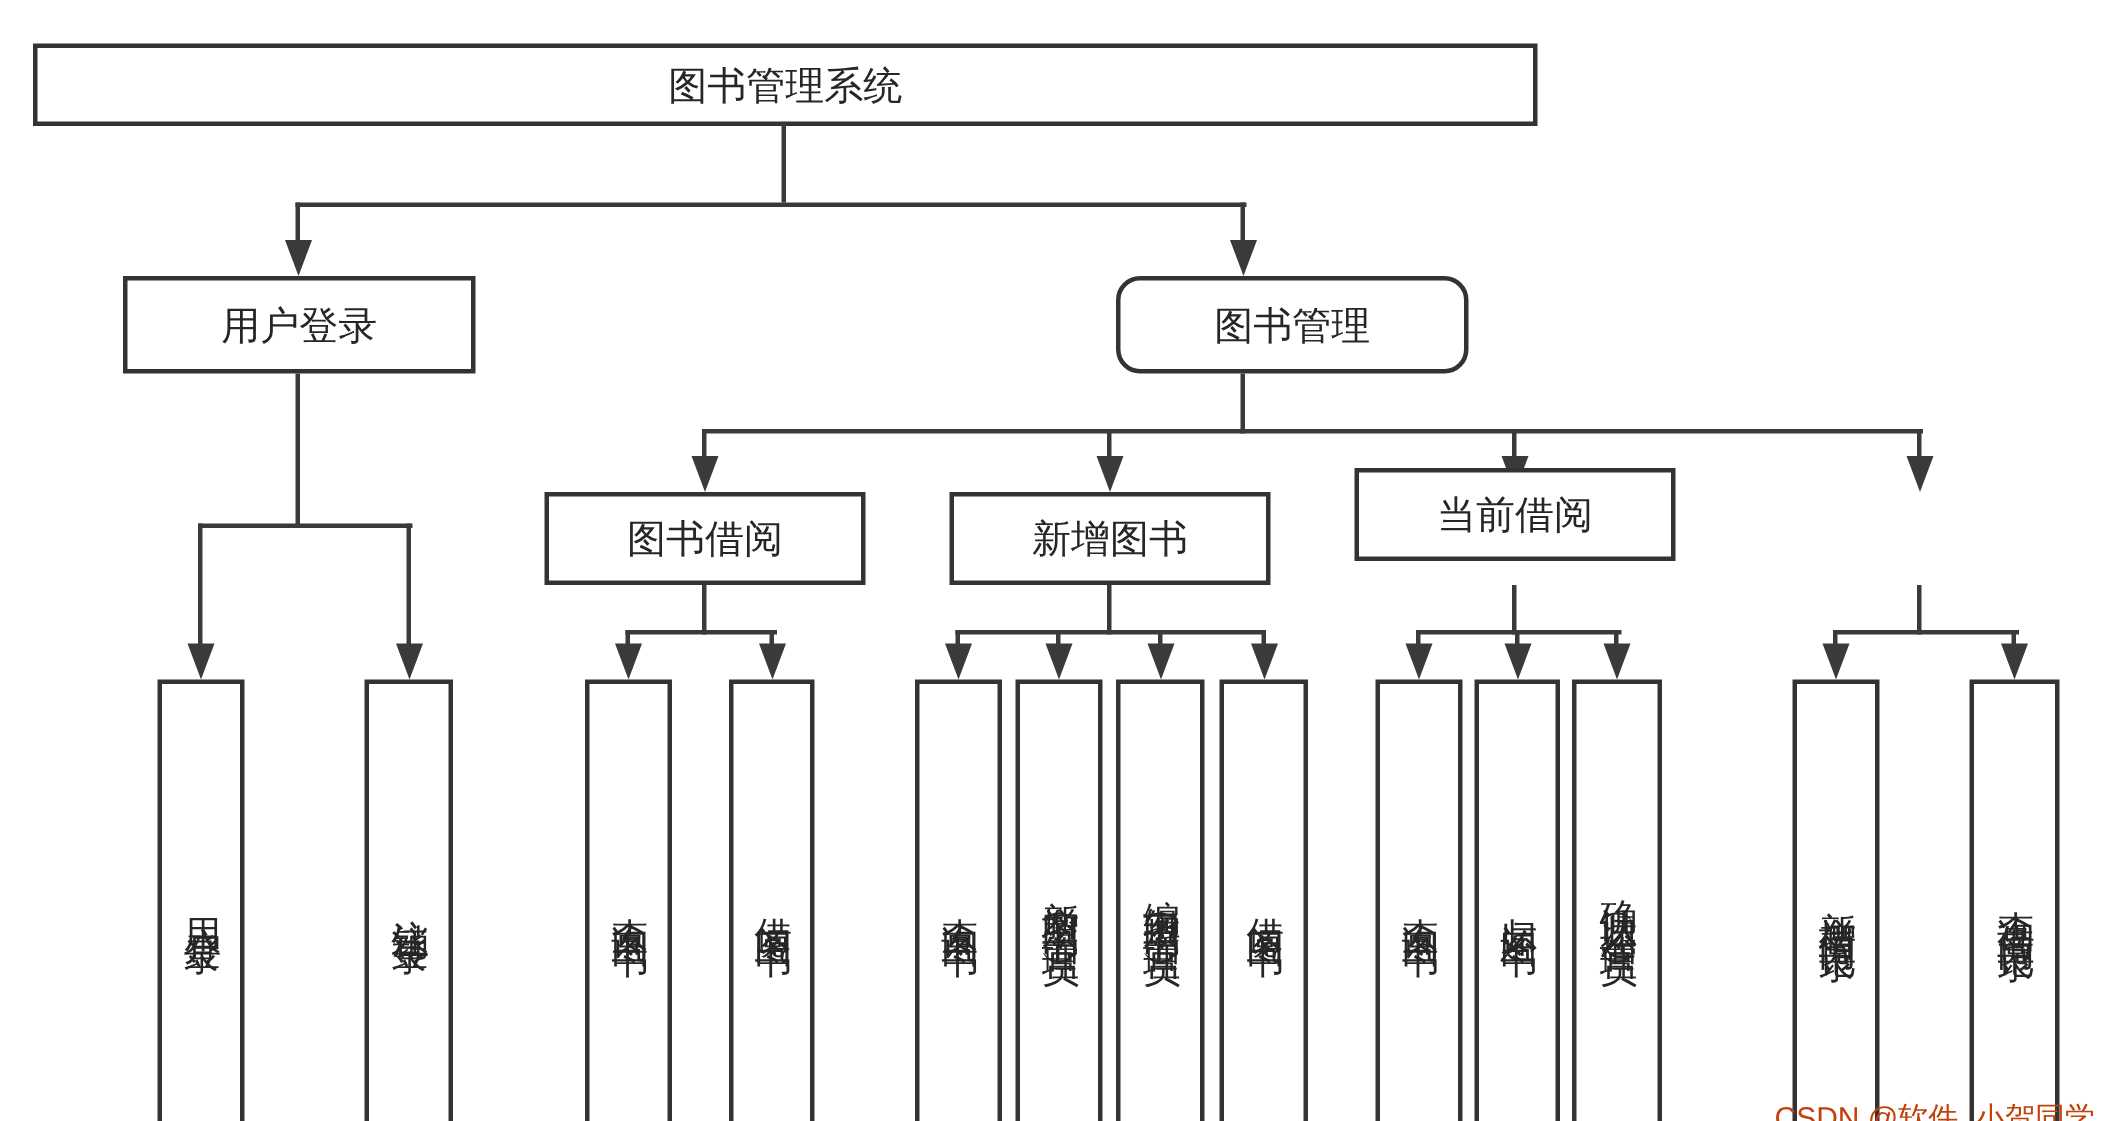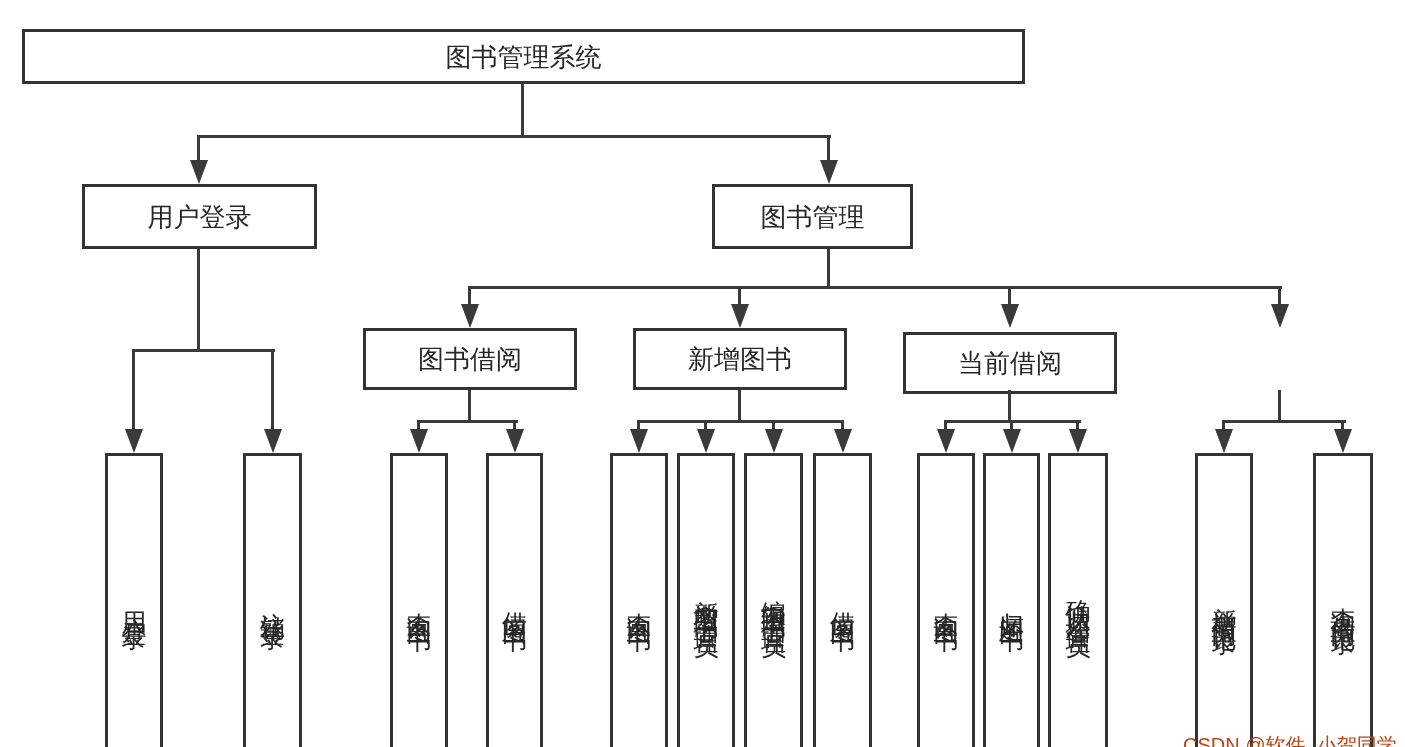--- a/index.html
+++ b/index.html
@@ -42,21 +42,21 @@
   <div class="line" style="left:521px;top:66px;width:3px;height:53px;"></div>
   <div class="line" style="left:197px;top:119px;width:634px;height:3px;"></div>
   <div class="line" style="left:197px;top:119px;width:3px;height:30px;"></div>
   <div class="arrow" style="left:190px;top:144px;"></div>
   <div class="line" style="left:827px;top:119px;width:3px;height:30px;"></div>
   <div class="arrow" style="left:820px;top:144px;"></div>
 
   <div class="node" style="left:82px;top:168px;width:235px;height:65px;">
     <span>用户登录</span>
   </div>
-  <div class="node" style="left:712px;top:168px;width:201px;height:65px;">
+  <div class="node" style="left:744px;top:168px;width:235px;height:65px;border-radius:16px;">
     <span>图书管理</span>
   </div>
 
   <div class="line" style="left:197px;top:233px;width:3px;height:103px;"></div>
   <div class="line" style="left:132px;top:333px;width:143px;height:3px;"></div>
   <div class="line" style="left:132px;top:333px;width:3px;height:82px;"></div>
   <div class="arrow" style="left:125px;top:413px;"></div>
   <div class="line" style="left:271px;top:333px;width:3px;height:82px;"></div>
   <div class="arrow" style="left:264px;top:413px;"></div>
 
@@ -70,21 +70,21 @@
   <div class="arrow" style="left:1001px;top:288px;"></div>
   <div class="line" style="left:1278px;top:270px;width:3px;height:22px;"></div>
   <div class="arrow" style="left:1271px;top:288px;"></div>
 
   <div class="node" style="left:363px;top:312px;width:214px;height:62px;">
     <span>图书借阅</span>
   </div>
   <div class="node" style="left:633px;top:312px;width:214px;height:62px;">
     <span>新增图书</span>
   </div>
-  <div class="node" style="left:903px;top:316px;width:214px;height:62px;">
+  <div class="node" style="left:903px;top:296px;width:214px;height:62px;">
     <span>当前借阅</span>
   </div>
 
   <div class="line" style="left:468px;top:374px;width:3px;height:33px;"></div>
   <div class="line" style="left:417px;top:404px;width:101px;height:3px;"></div>
   <div class="line" style="left:417px;top:404px;width:3px;height:12px;"></div>
   <div class="arrow" style="left:410px;top:413px;"></div>
   <div class="line" style="left:513px;top:404px;width:3px;height:12px;"></div>
   <div class="arrow" style="left:506px;top:413px;"></div>
 

